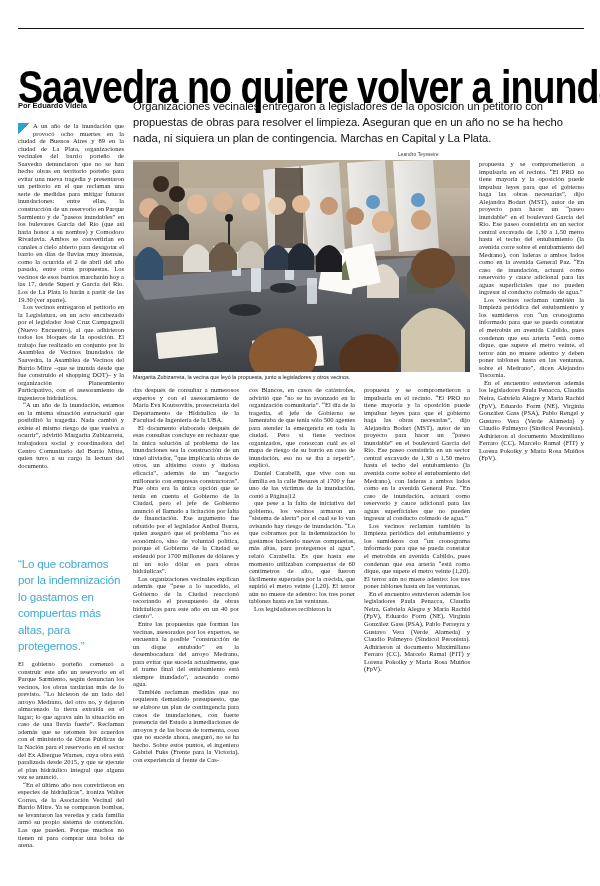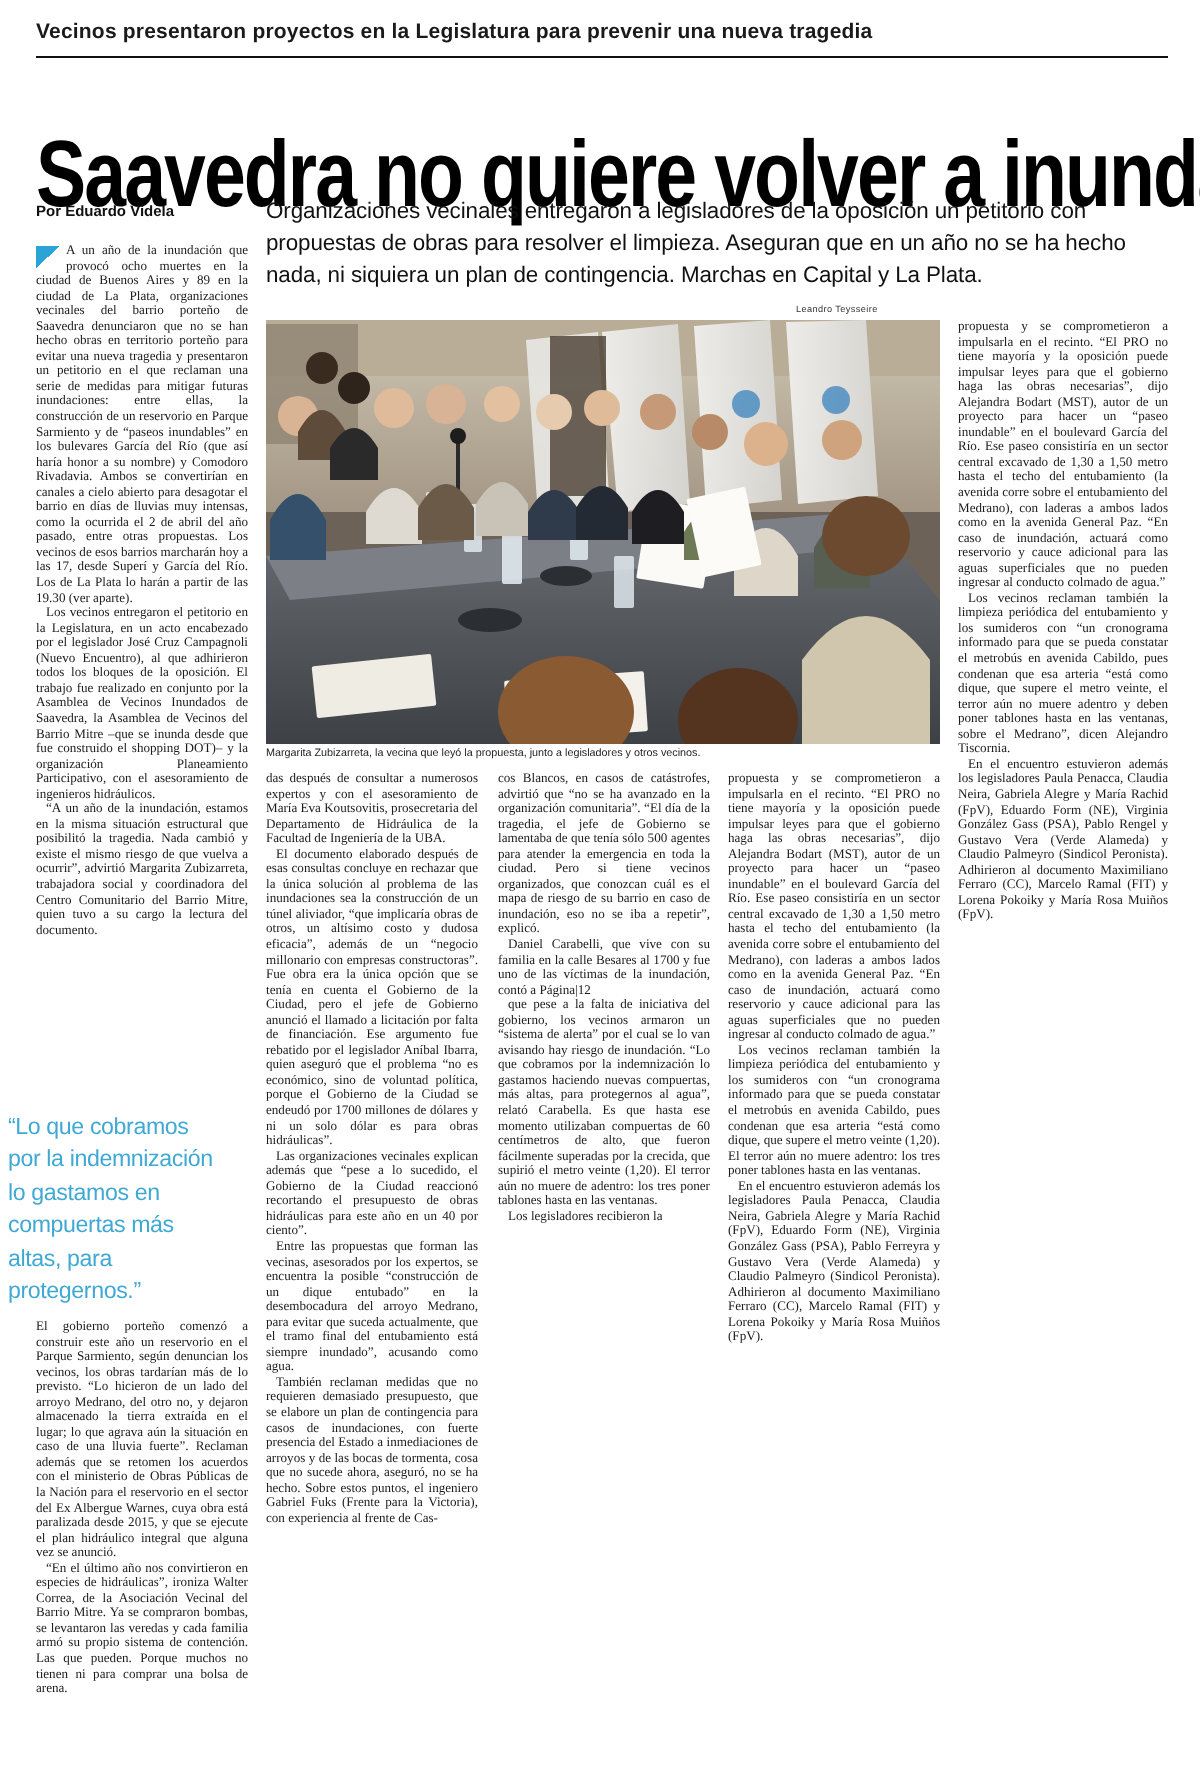--- a/index.html
+++ b/index.html
@@ -92,33 +92,32 @@
   #col5{left:479px;top:160px;width:105px;}
 
   
   .dropmark{
     float:left;width:12px;height:11px;margin:1px 3px 0 0;
     background:linear-gradient(to bottom right,#2aa3d6 0 50%, transparent 50% 100%);
   }
 
   
   .pullquote{
-    position:absolute;left:4px;top:556px;width:108px;
+    position:absolute;left:18px;top:556px;width:108px;
     font-family:"Liberation Sans", sans-serif;
     font-size:11.6px;line-height:16.4px;
     color:#3fa9d4;
     letter-spacing:-0.2px;
   }
 </style>
 </head>
 <body>
 
 <div class="page">
 
-  <div class="kicker">Vecinos presentaron proyectos en la Legislatura para prevenir una nueva tragedia</div>
   <div class="rule-top"></div>
 
   <h1 class="headline">Saavedra no quiere volver a inundarse</h1>
 
   <div class="byline">Por Eduardo Videla</div>
 
   <div class="lead">Organizaciones vecinales  entregaron a legisladores de la oposición un petitorio con propuestas de obras para resolver el limpieza. Aseguran que en un año no se ha hecho nada, ni siquiera un plan de contingencia. Marchas en Capital y La Plata.</div>
 
   <div class="photo-wrap">
     <svg class="photo" viewBox="0 0 337 212" preserveAspectRatio="none">

